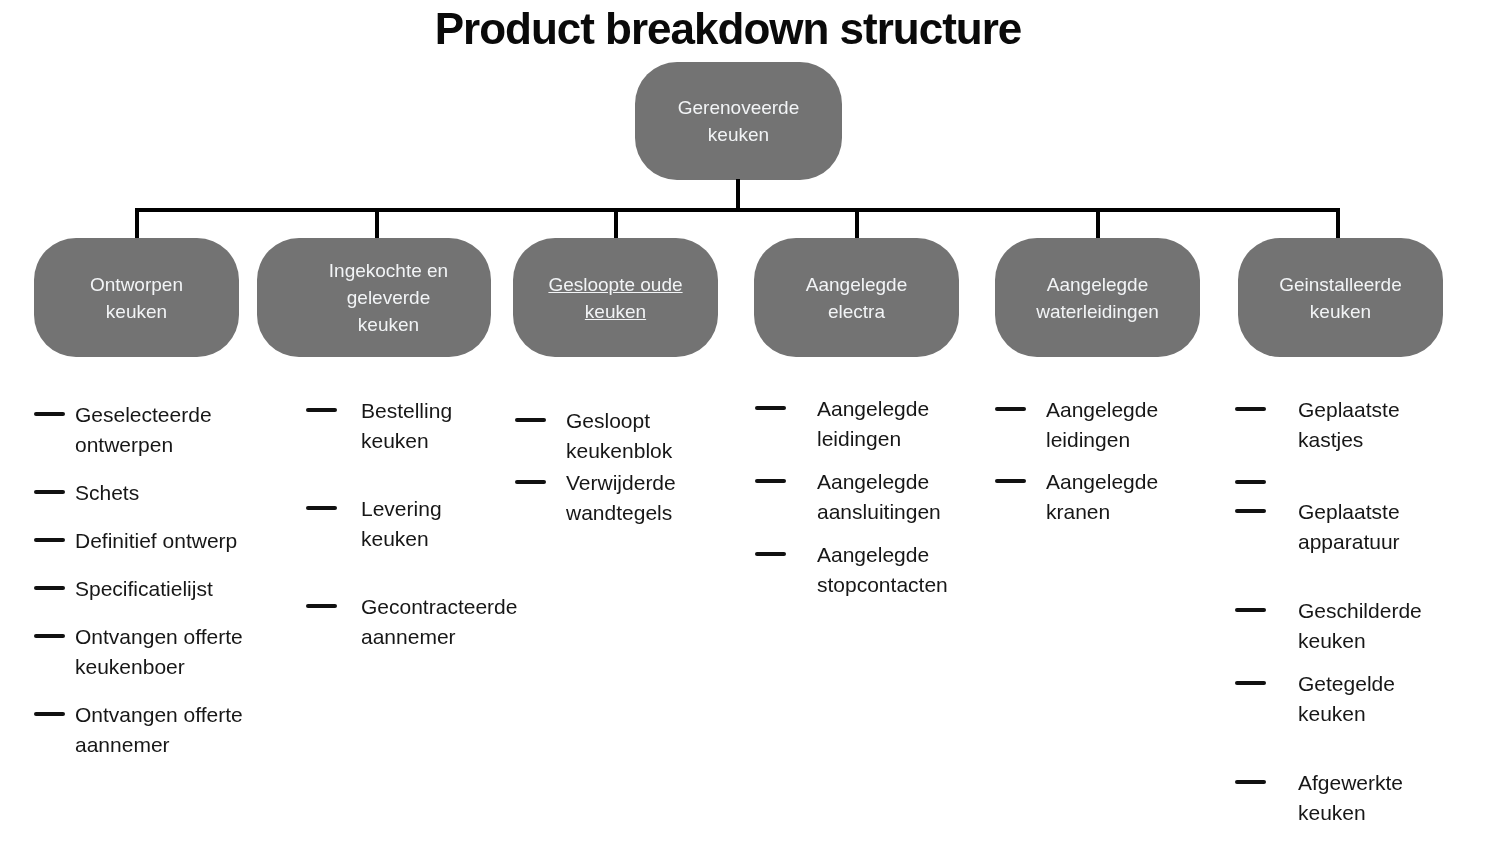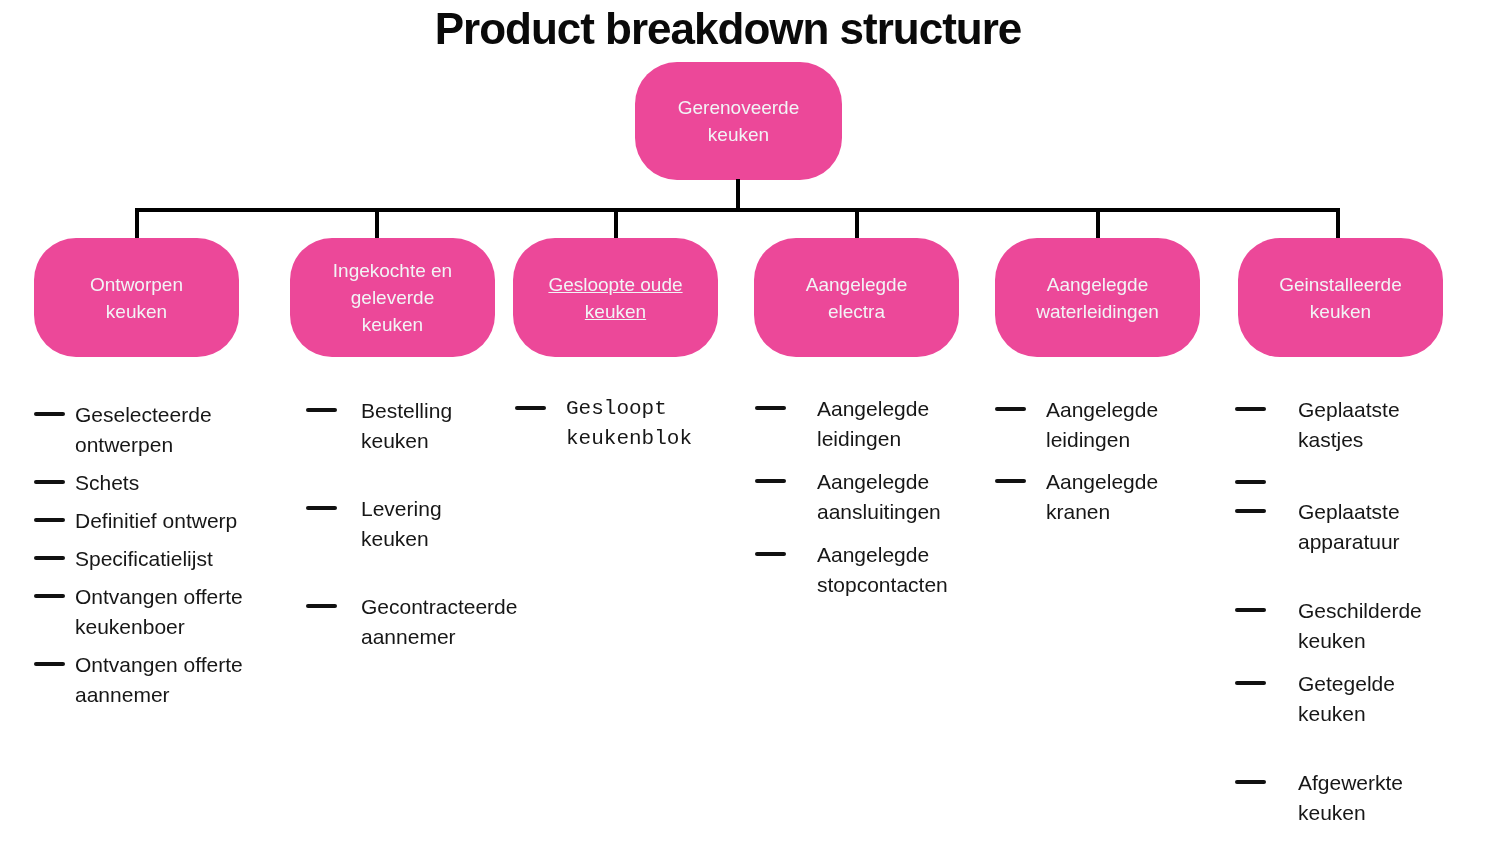--- a/index.html
+++ b/index.html
@@ -16,38 +16,38 @@
     top: 4px; left: 0; width: 100%;
     margin: 0;
     text-align: center;
     font-size: 44px;
     font-weight: bold;
     letter-spacing: -1px;
     color: #0a0a0a;
   }
   .node {
     position: absolute;
-    background: #ec4899;
+    background: #737373;
     border-radius: 42px;
     display: flex;
     align-items: center;
     justify-content: center;
     text-align: center;
     color: #f2f4f6;
   }
   .node .node-label {
     white-space: pre-line;
     font-size: 19px;
     line-height: 27px;
     padding: 4px 10px;
   }
   .root-node { left: 635px; top: 62px; width: 207px; height: 118px; }
   .branch-box { top: 238px; width: 205px; height: 119px; }
   .b1 { left: 34px; }
-  .b2 { left: 290px; }
+  .b2 { left: 257px; padding-left: 29px; }
   .b3 { left: 513px; text-decoration: underline; }
   .b4 { left: 754px; }
   .b5 { left: 995px; }
   .b6 { left: 1238px; }
 
   .line { position: absolute; background: #000000; }
   .line.v { width: 4px; }
   .line.h { height: 4px; }
 
   .list {
@@ -68,25 +68,25 @@
     background: #111111;
     border-radius: 2px;
     margin-top: 12px;
   }
   .txt {
     white-space: pre-line;
     font-size: 21px;
     line-height: 30px;
     color: #171717;
   }
-  .l1 { left: 34px;  top: 400px; width: 250px; gap: 8px; }
+  .l1 { left: 34px;  top: 400px; width: 250px; gap: 18px; }
   .l1 .dash { margin-right: 10px; }
   .l2 { left: 306px; top: 396px; width: 230px; gap: 38px; justify-content: center; }
   .l2 .dash { margin-right: 24px; }
-  .l3 { left: 515px; top: 394px; width: 230px; gap: 2px; font-family: Liberation Mono, monospace; }
+  .l3 { left: 515px; top: 406px; width: 230px; gap: 2px; }
   .l3 .dash { margin-right: 20px; }
   .l4 { left: 755px; top: 394px; width: 240px; gap: 13px; }
   .l4 .dash { margin-right: 31px; }
   .l5 { left: 995px; top: 395px; width: 230px; gap: 12px; }
   .l5 .dash { margin-right: 20px; }
   .l6 { left: 1235px; top: 395px; width: 240px; gap: 13px; }
   .l6 .dash { margin-right: 32px; }
   .l6 .item:nth-child(4) { margin-top: 26px; }
   .l6 .item:nth-child(6) { margin-top: 26px; }
 </style>
@@ -184,20 +184,25 @@
 aannemer</span>
     </li>
   </ul>
 
   <ul class="list l3">
     <li class="item">
       <span class="dash"></span>
       <span class="txt">Gesloopt
 keukenblok</span>
     </li>
+    <li class="item">
+      <span class="dash"></span>
+      <span class="txt">Verwijderde
+wandtegels</span>
+    </li>
   </ul>
 
   <ul class="list l4">
     <li class="item">
       <span class="dash"></span>
       <span class="txt">Aangelegde
 leidingen</span>
     </li>
     <li class="item">
       <span class="dash"></span>

